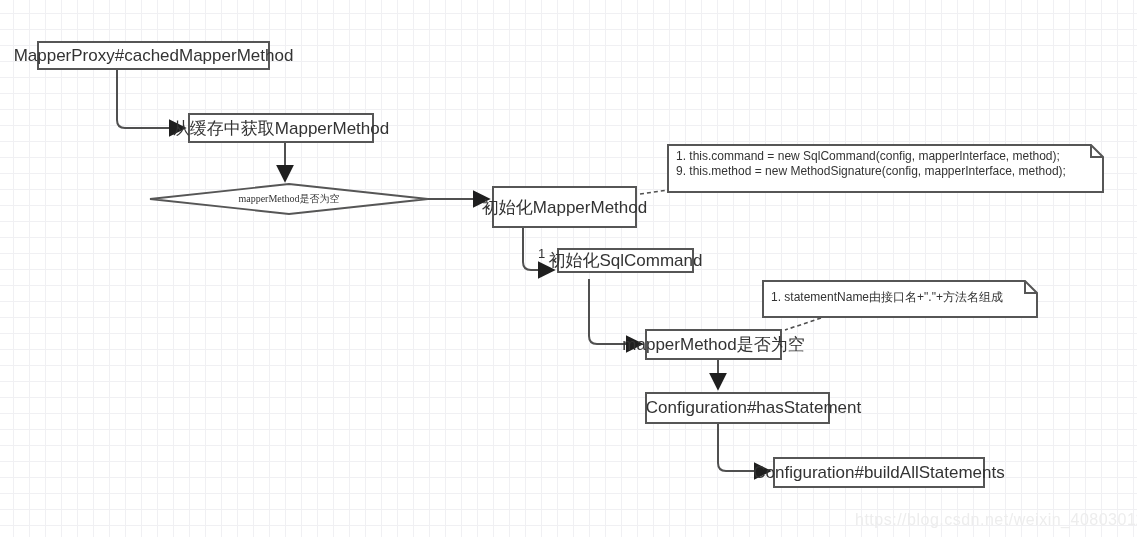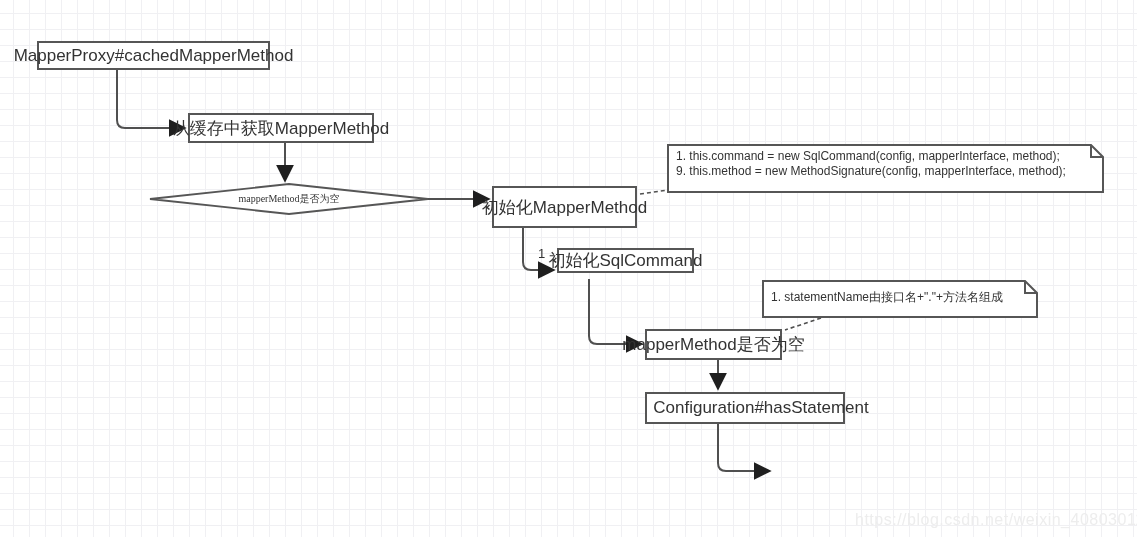--- a/index.html
+++ b/index.html
@@ -115,22 +115,23 @@
   <div class="node" style="left:188px; top:113px; width:186px; height:30px;">从缓存中获取MapperMethod</div>
 
   <div class="diamond-label" style="left:150px; top:184px; width:278px; height:30px;">mapperMethod是否为空</div>
 
   <div class="node" style="left:492px; top:186px; width:145px; height:42px;">初始化MapperMethod</div>
 
   <div class="node" style="left:557px; top:248px; width:137px; height:25px;">初始化SqlCommand</div>
 
   <div class="node" style="left:645px; top:329px; width:137px; height:31px;">mapperMethod是否为空</div>
 
-  <div class="node" style="left:645px; top:392px; width:200px; height:32px;padding-left:32px;">Configuration#hasStatement</div>
+  <div class="node" style="left:645px; top:392px; width:185px; height:32px;padding-left:32px;">Configuration#hasStatement</div>
 
+  <div class="node" style="left:773px; top:457px; width:212px; height:31px;">Configuration#buildAllStatements</div>
 
   <div class="float-label" style="left:538px; top:246px;">1</div>
 
   <div class="note-text" style="left:676px; top:149px;">
     <div>1. this.command = new SqlCommand(config, mapperInterface, method);</div>
     <div>9. this.method = new MethodSignature(config, mapperInterface, method);</div>
   </div>
 
   <div class="note-text" style="left:771px; top:290px;">
     <div>1.  statementName由接口名+"."+方法名组成</div>

